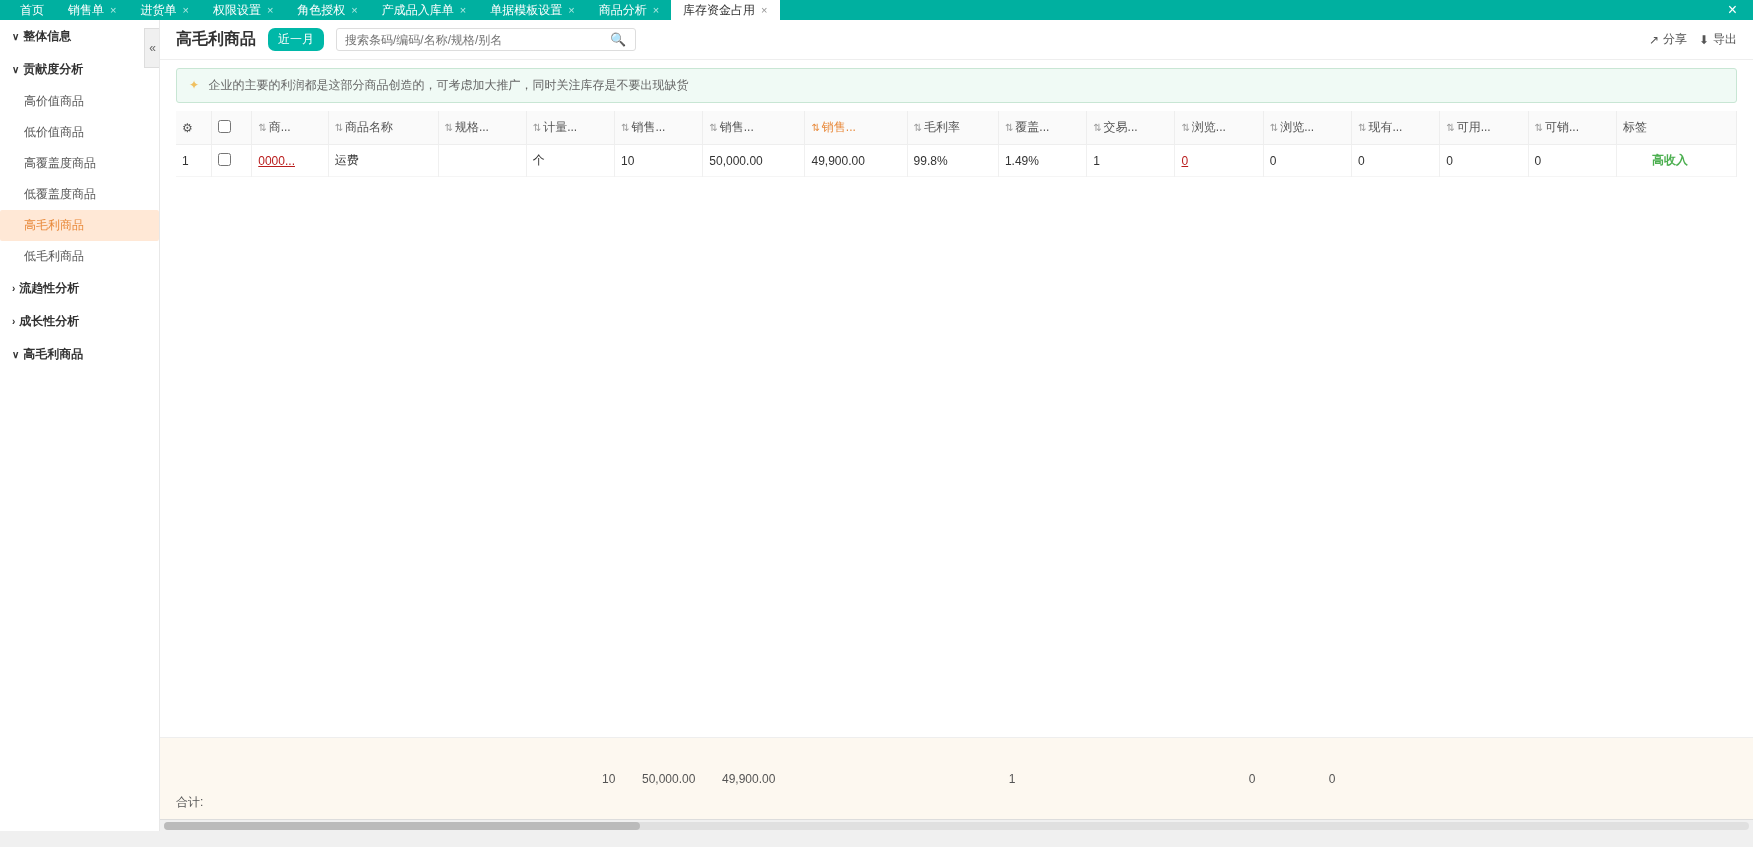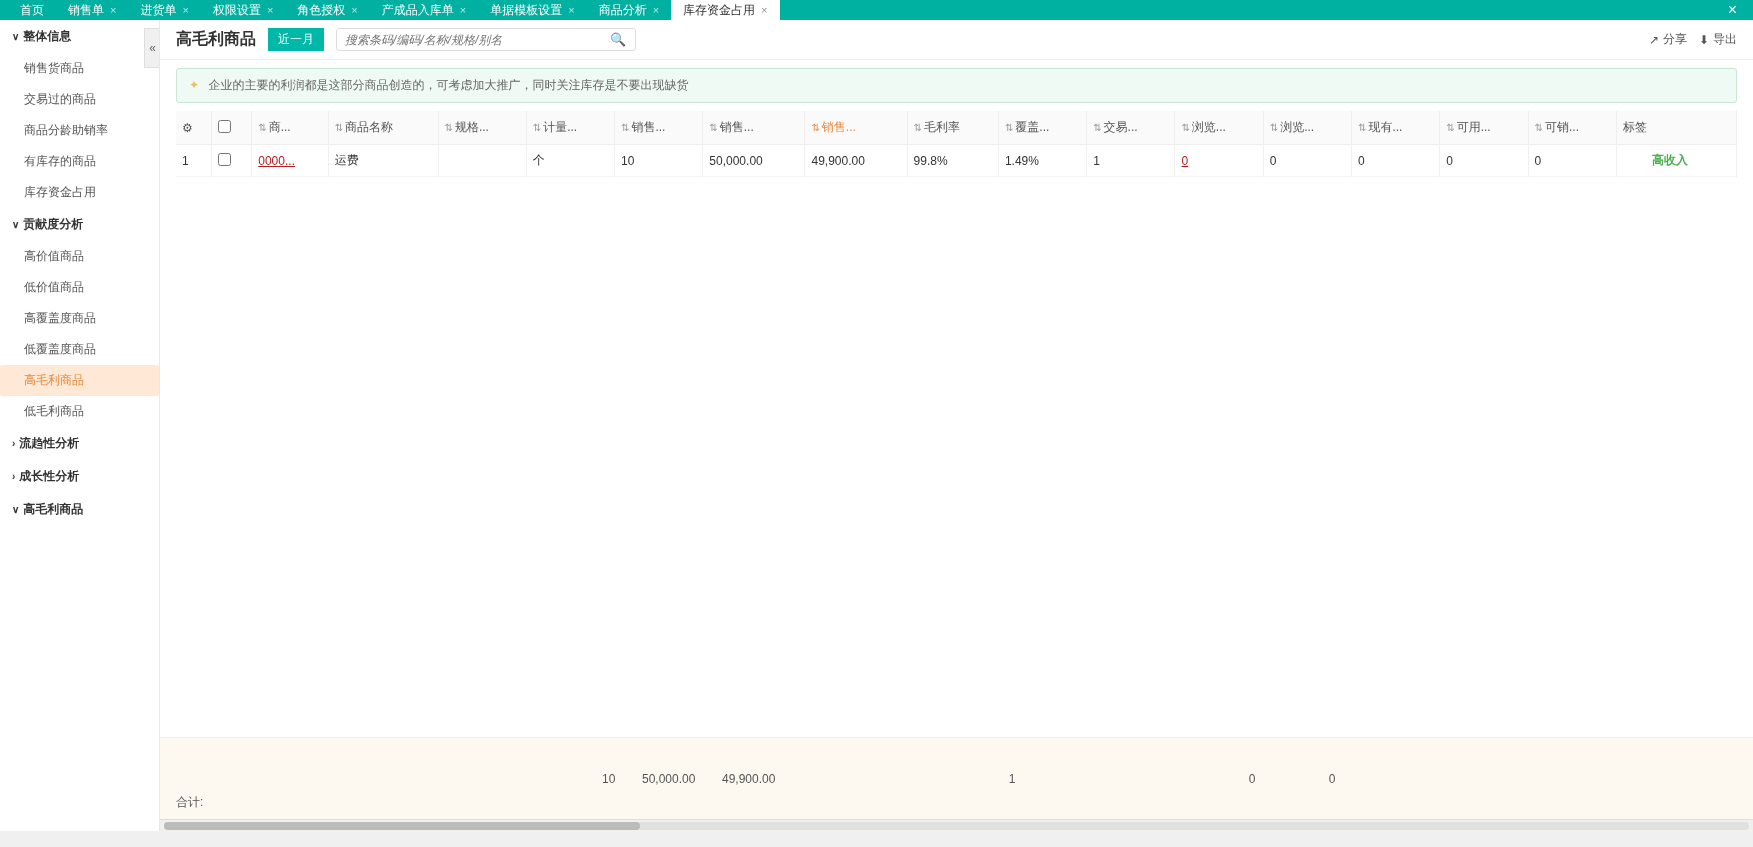--- a/index.html
+++ b/index.html
@@ -120,40 +120,39 @@
     .page-title {
       font-size: 16px;
       font-weight: bold;
       color: #333;
     }
     .filter-btn {
       background: #00b8a8;
       color: white;
       border: none;
       padding: 3px 10px;
-      border-radius: 0;
+      border-radius: 7px;
       cursor: pointer;
       font-size: 12px;
     }
     .search-box {
       display: flex;
       align-items: center;
       border: 1px solid #ddd;
       border-radius: 3px;
       padding: 3px 8px;
       flex: 1;
       max-width: 300px;
     }
     .search-box input {
       border: none;
       outline: none;
       font-size: 12px;
       flex: 1;
       color: #999;
-      font-style: italic;
     }
     .search-icon { color: #999; font-size: 13px; cursor: pointer; }
     .header-actions { margin-left: auto; display: flex; gap: 12px; }
     .action-btn {
       display: flex;
       align-items: center;
       gap: 4px;
       color: #555;
       cursor: pointer;
       font-size: 12px;
@@ -299,37 +298,20 @@
 <div class="main-layout">
 
   <div class="sidebar">
     <div class="sidebar-collapse-btn">
       <span>«</span>
     </div>
 
     <div class="sidebar-group-header">
       <span class="arrow">∨</span>
       <span>整体信息</span>
-    </div>
-    <div>
-      <div class="sidebar-item">
-        <span>销售货商品</span>
-      </div>
-      <div class="sidebar-item">
-        <span>交易过的商品</span>
-      </div>
-      <div class="sidebar-item">
-        <span>商品分龄助销率</span>
-      </div>
-      <div class="sidebar-item">
-        <span>有库存的商品</span>
-      </div>
-      <div class="sidebar-item">
-        <span>库存资金占用</span>
-      </div>
     </div>
 
     <div class="sidebar-group-header">
       <span class="arrow">∨</span>
       <span>贡献度分析</span>
     </div>
     <div>
       <div class="sidebar-item">
         <span>高价值商品</span>
       </div>

